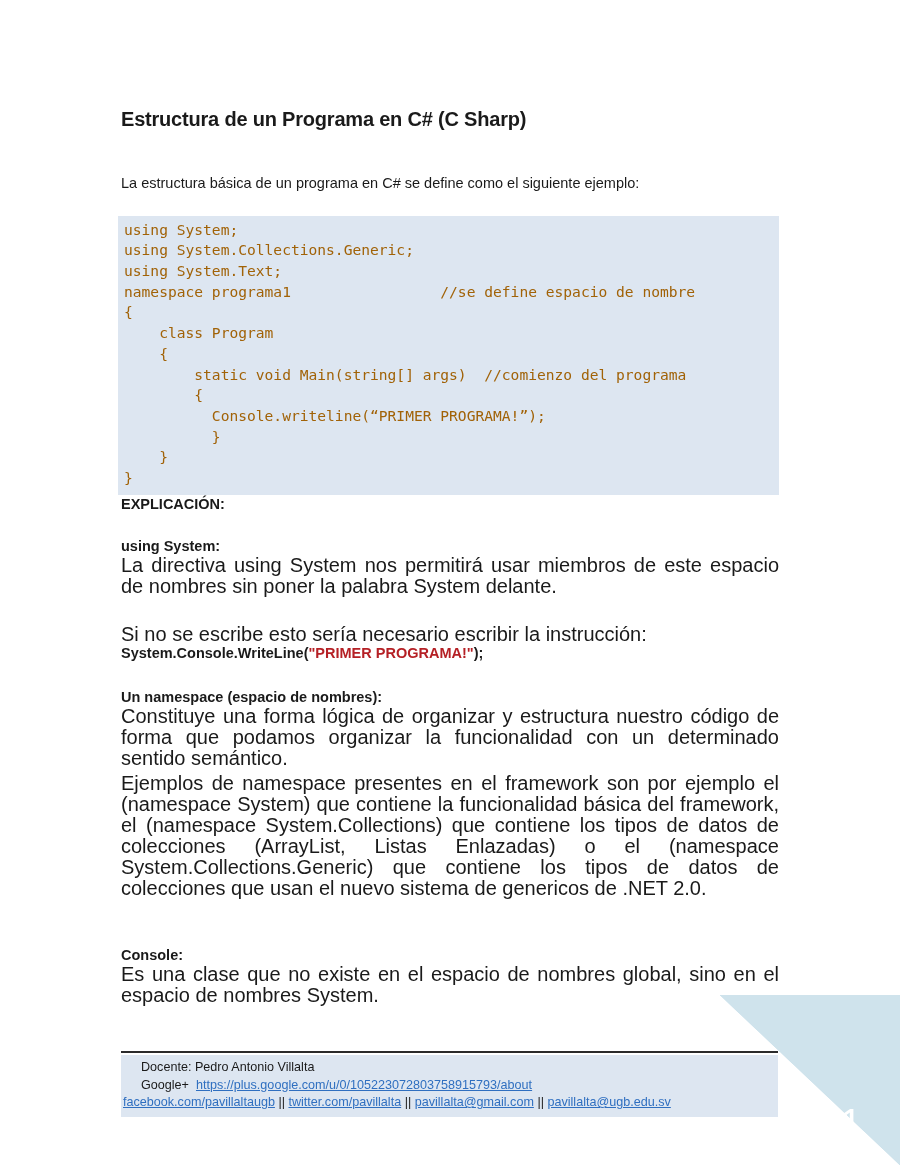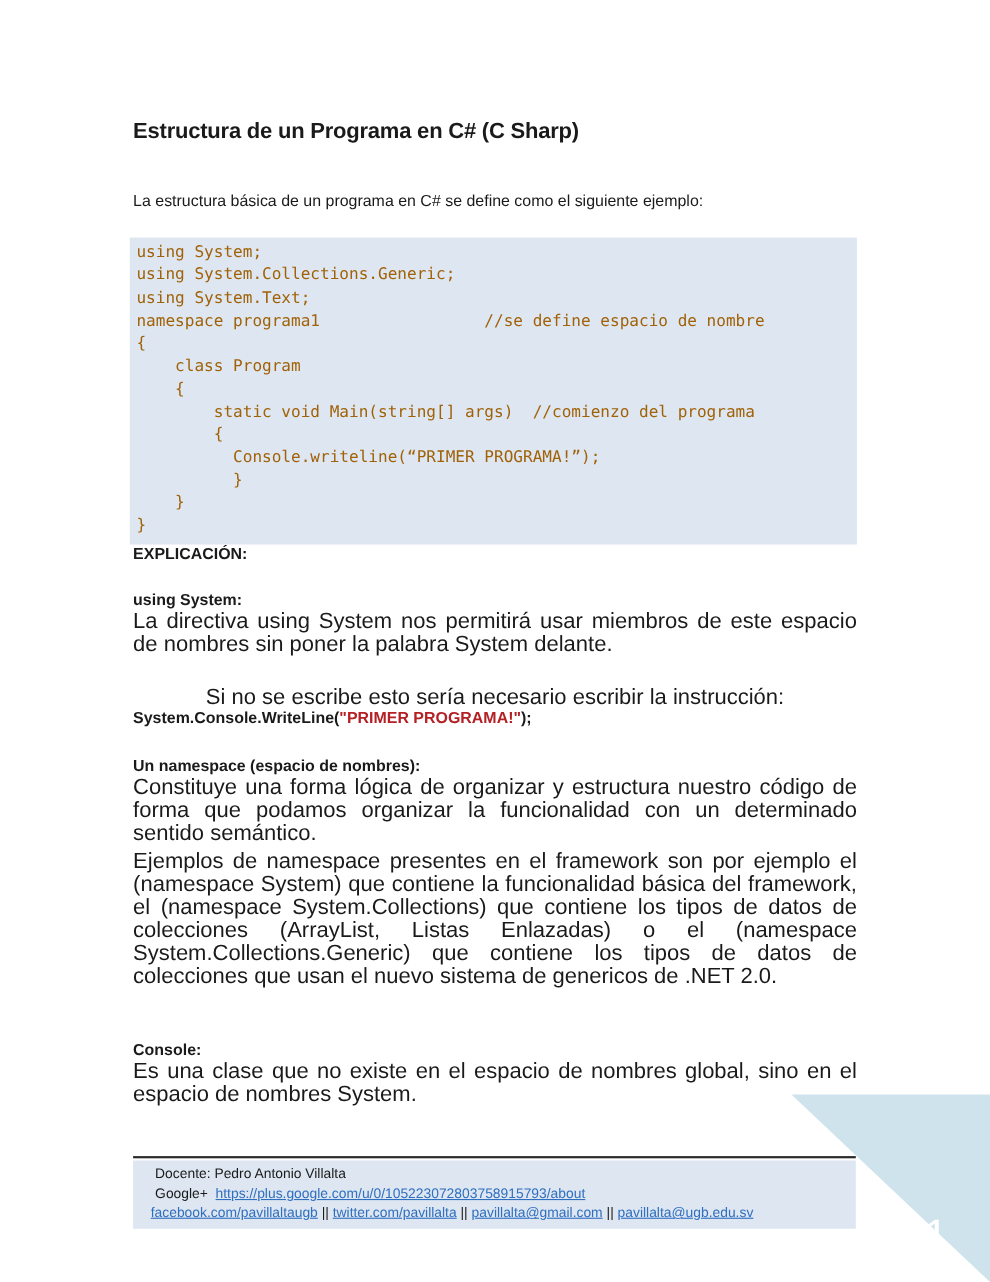--- a/index.html
+++ b/index.html
@@ -94,21 +94,21 @@
     font-size: 14.5px;
     margin: 0 0 1px 0;
   }
   .para {
     font-size: 20px;
     line-height: 21px;
     text-align: justify;
     text-justify: inter-word;
     margin: 0;
   }
-  .plain { text-align: center; }
+  .plain { text-align: left; }
 
   .code-inline {
     font-weight: bold;
     font-size: 14.5px;
   }
   .red { color: #b52025; }
 
   
   .footer-rule {
     position: absolute;
@@ -122,21 +122,21 @@
     position: absolute;
     left: 121px;
     top: 1055px;
     width: 657px;
     background: #dde6f1;
     padding: 4px 0 5px 0;
     font-size: 12.6px;
     line-height: 17.6px;
   }
   .footer-line { padding-left: 20px; white-space: nowrap; }
-  .footer-line.flush { padding-left: 16px; }
+  .footer-line.flush { padding-left: 2px; }
   a.link {
     color: #2f6fc0;
     text-decoration: underline;
   }
   .sep { color: #1a1a1a; text-decoration: none; }
 </style>
 </head>
 <body>
 
 <div class="page">

